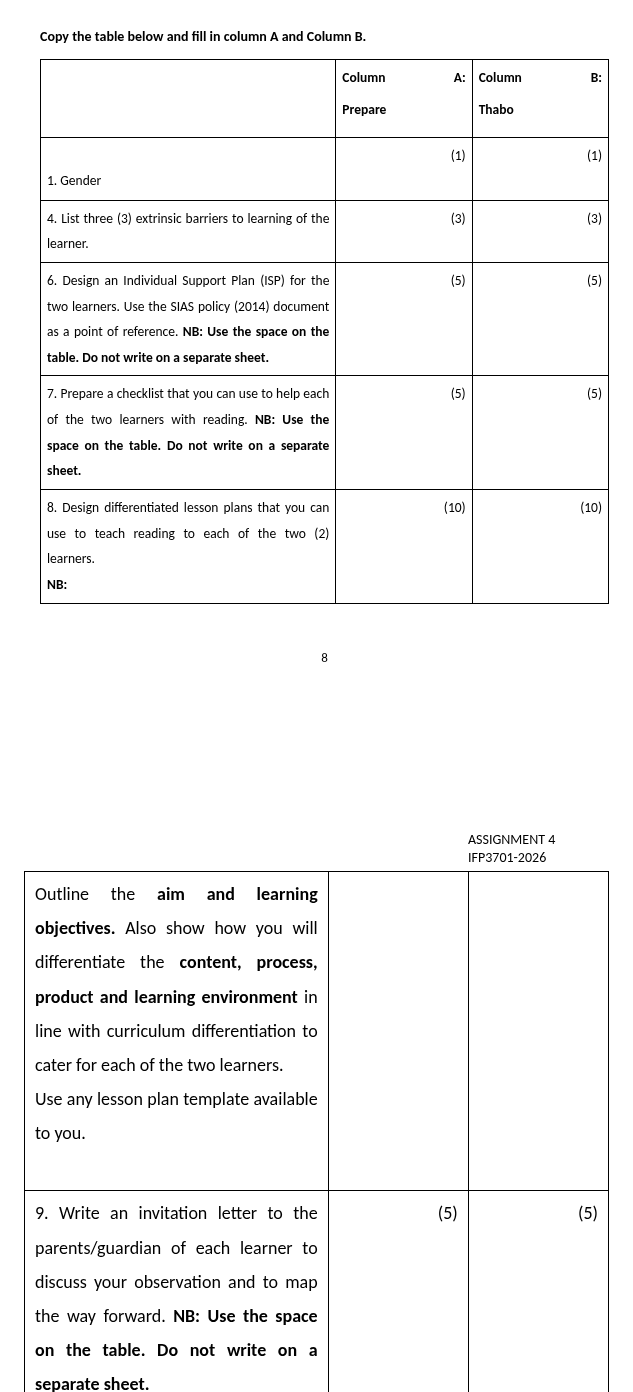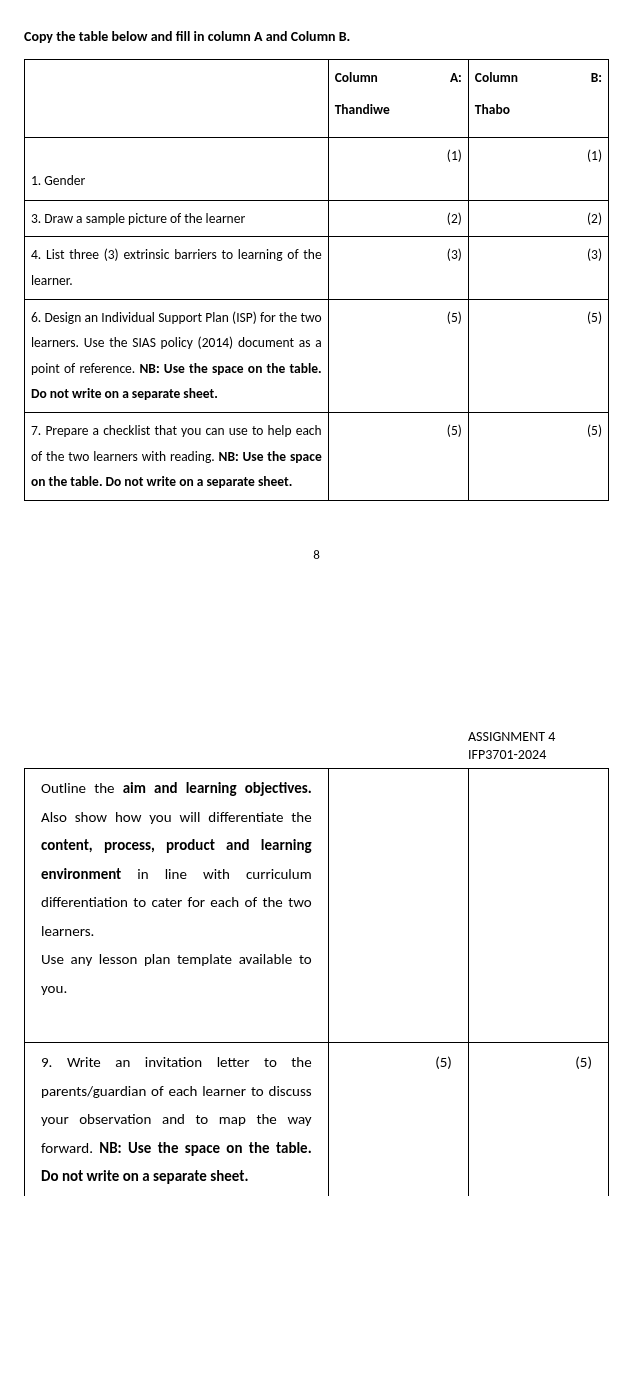--- a/index.html
+++ b/index.html
@@ -6,21 +6,21 @@
   body {
     margin: 0;
     padding: 0;
     font-family: Calibri, Arial, sans-serif;
     font-size: 14px;
     color: #000;
     background: #fff;
     width: 633px;
   }
   .page1 {
-    padding: 28px 24px 20px 24px;
+    padding: 28px 24px 20px 40px;
   }
   .instruction {
     font-weight: 700;
     font-size: 14px;
     margin-bottom: 14px;
   }
   .nb-heading {
     font-weight: 700;
     font-size: 17px;
     margin-bottom: 14px;
@@ -82,23 +82,23 @@
     line-height: 1.3;
     margin-bottom: 4px;
   }
   table.second {
     border-collapse: collapse;
     width: 100%;
     table-layout: fixed;
   }
   table.second td {
     border: 1px solid #000;
-    padding: 5px 16px;
+    padding: 5px 10px;
     vertical-align: top;
-    font-size: 15px;
+    font-size: 18px;
     line-height: 1.9;
   }
 </style>
 </head>
 <body style="height: 1392px; overflow: hidden;">
 
 <div class="page1">
   <div class="instruction">Copy the table below and fill in column A and Column B.</div>
 
   <table class="main">
@@ -108,69 +108,69 @@
         <col class="col-b">
     </colgroup>
     <tbody>
         <tr>
       <td></td>
       <td class="hdr-cell">
         <div class="hdr-top">
           <span>Column</span>
           <span>A:</span>
         </div>
-        <div class="hdr-name">Thandiwe</div>
+        <div class="hdr-name">Prepare</div>
       </td>
       <td class="hdr-cell">
         <div class="hdr-top">
           <span>Column</span>
           <span>B:</span>
         </div>
         <div class="hdr-name">Thabo</div>
       </td>
     </tr>
     </tbody>
       <tbody id="rows-body">
         <tr>
           <td style="padding-top: 30px; padding-bottom: 6px;">1. Gender</td>
           <td class="mark">(1)</td>
           <td class="mark">(1)</td>
         </tr>
         <tr>
-          <td>3. Draw a sample picture of the learner</td>
-          <td class="mark">(2)</td>
-          <td class="mark">(2)</td>
-        </tr>
-        <tr>
           <td class="justify">4. List three (3) extrinsic barriers to learning of the learner.</td>
           <td class="mark">(3)</td>
           <td class="mark">(3)</td>
         </tr>
         <tr>
           <td class="justify"><span>6. Design an Individual Support Plan (ISP) for the two learners. Use the SIAS policy (2014) document as a point of reference. </span><span class="bold">NB: Use the space on the table. Do not write on a separate sheet.</span></td>
           <td class="mark">(5)</td>
           <td class="mark">(5)</td>
         </tr>
         <tr>
           <td class="justify"><span>7. Prepare a checklist that you can use to help each of the two learners with reading. </span><span class="bold">NB: Use the space on the table. Do not write on a separate sheet.</span></td>
           <td class="mark">(5)</td>
           <td class="mark">(5)</td>
         </tr>
+        <tr>
+          <td class="justify"><span>8. Design differentiated lesson plans that you can use to teach reading to each of the two (2) learners.</span><br><span class="bold">NB:</span></td>
+          <td class="mark">(10)</td>
+          <td class="mark">(10)</td>
+        </tr>
       </tbody>
   </table>
 
   <div class="page-num">8</div>
 </div>
 
 <div class="page-gap"></div>
 
 <div class="page2">
   <div class="assign-header">
     <span>ASSIGNMENT 4</span><br>
-    <span>IFP3701-2024</span>
+    <span>IFP3701-2026</span>
   </div>
   <table class="second">
     <colgroup>
       <col class="col-desc">
         <col class="col-a">
         <col class="col-b">
     </colgroup>
     <tbody id="rows2-body">
         <tr>
           <td class="justify" style="padding-bottom: 40px;"><span>Outline the </span><span class="bold">aim and learning objectives.</span><span> Also show how you will differentiate the </span><span class="bold">content, process, product and learning environment</span><span> in line with curriculum differentiation to cater for each of the two learners.</span><div style="margin-top: 0px;">Use any lesson plan template available to you.</div></td>

